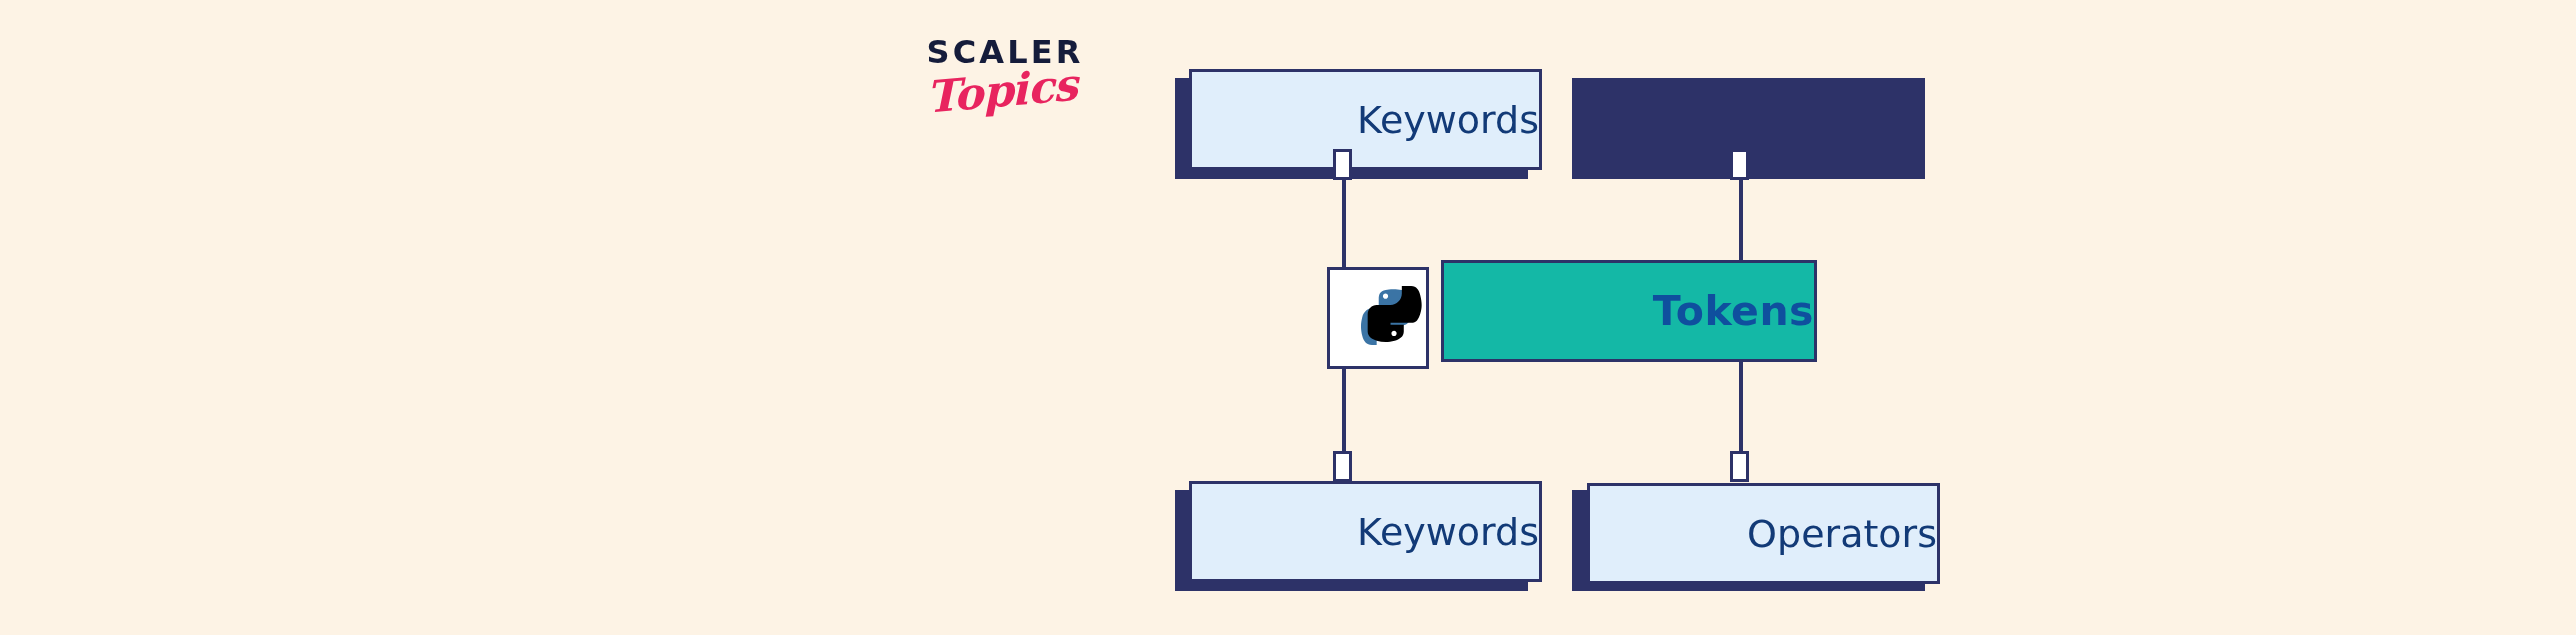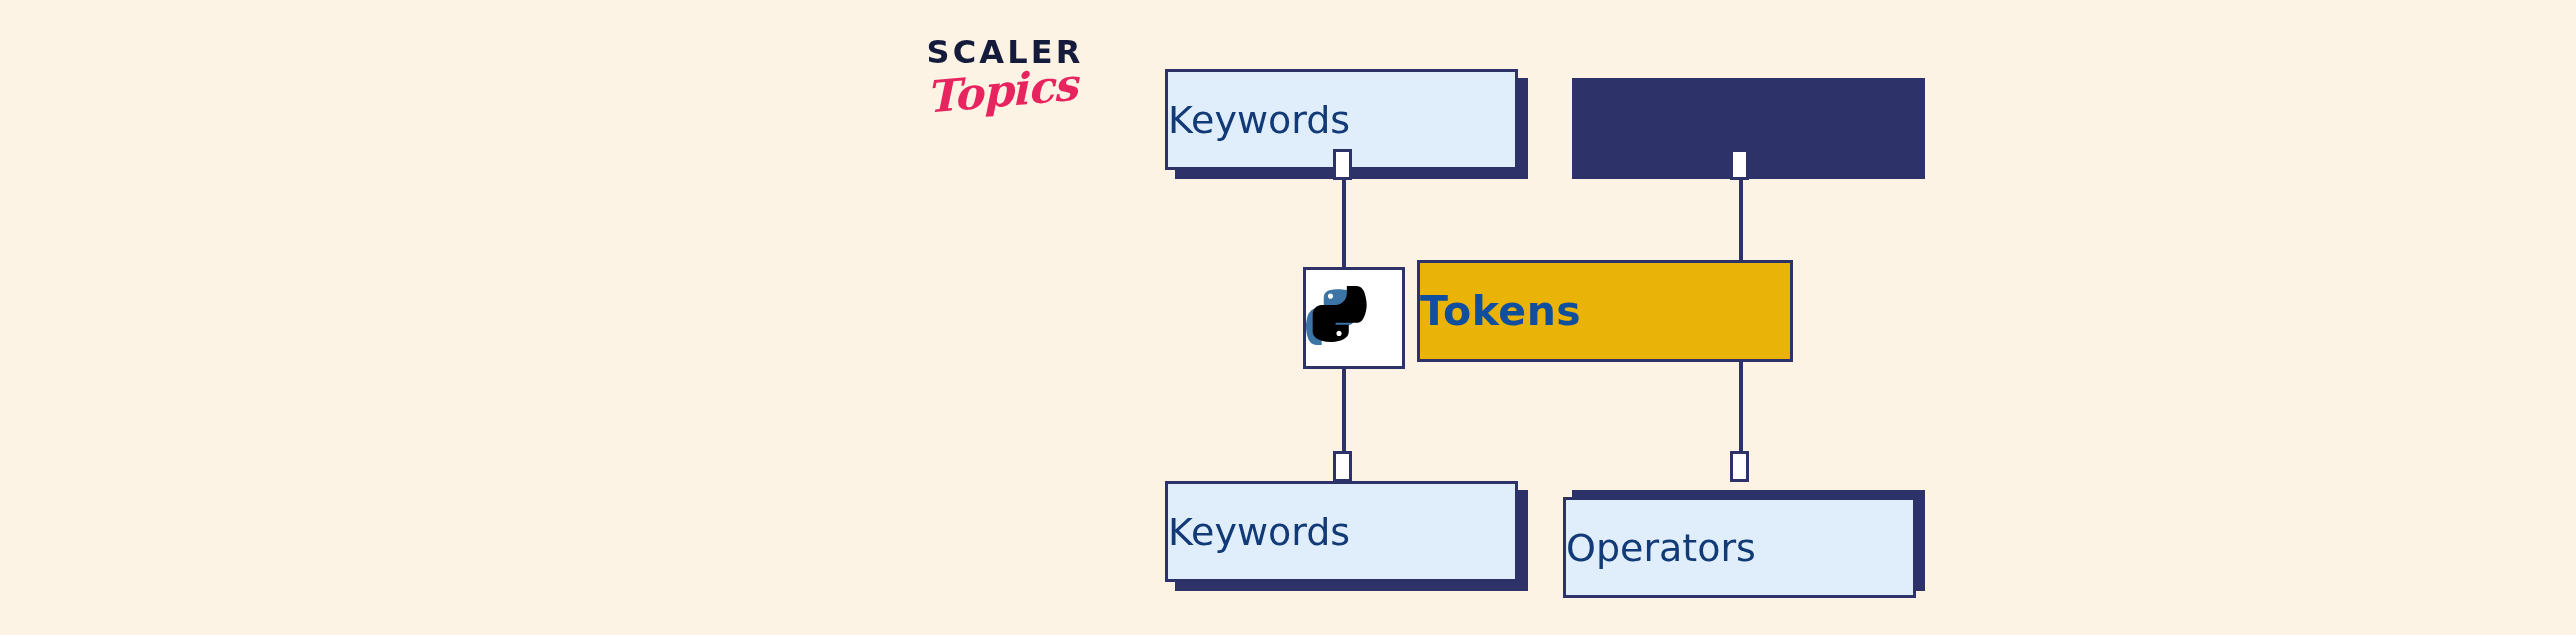--- a/index.html
+++ b/index.html
@@ -53,41 +53,42 @@
     letter-spacing: -1px;
   }
 
   
   .node {
     position: absolute;
     box-sizing: border-box;
     border: 3.6px solid #2d3268;
     display: flex;
     align-items: center;
-    justify-content: flex-start;
+    justify-content: flex-end;
     z-index: 3;
+    margin-left: 24px;
   }
   .node .label {
     color: #123a77;
     font-family: "DejaVu Sans", sans-serif;
     font-size: 38px;
     line-height: 1;
     white-space: nowrap;
   }
   .node-branch {
     background: #e0eefb;
   }
   .node-shadow {
     position: absolute;
     background: #2d3268;
     z-index: 2;
   }
 
   .node-center {
-    background: #eab308;
+    background: #14b8a6;
   }
   .node-center .label {
     color: #0f4f9e;
     font-weight: 700;
     font-size: 41px;
     letter-spacing: 0.5px;
   }
   .node-logo {
     background: #ffffff;
   }
@@ -153,19 +154,19 @@
     <span class="label">Tokens</span>
   </div>
 
   <div class="node-shadow" style="left:1175px; top:490px; width:353px; height:101px;"></div>
   <div class="node node-branch" style="left:1165px; top:481px; width:353px; height:101px;">
     <span class="label">Keywords</span>
   </div>
   <div class="conn-node" style="left:1333px; top:451px;"></div>
 
   <div class="node-shadow" style="left:1572px; top:490px; width:353px; height:101px;"></div>
-  <div class="node node-branch" style="left:1563px; top:497px; width:353px; height:101px;">
+  <div class="node node-branch" style="left:1563px; top:483px; width:353px; height:101px;">
     <span class="label">Operators</span>
   </div>
   <div class="conn-node" style="left:1730px; top:451px;"></div>
 
 </div>
 
 
 </body></html>

